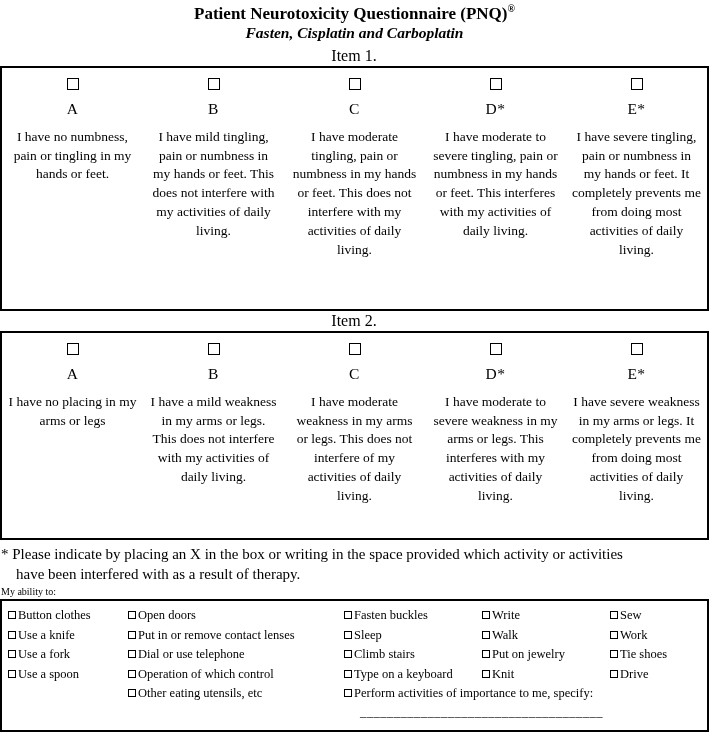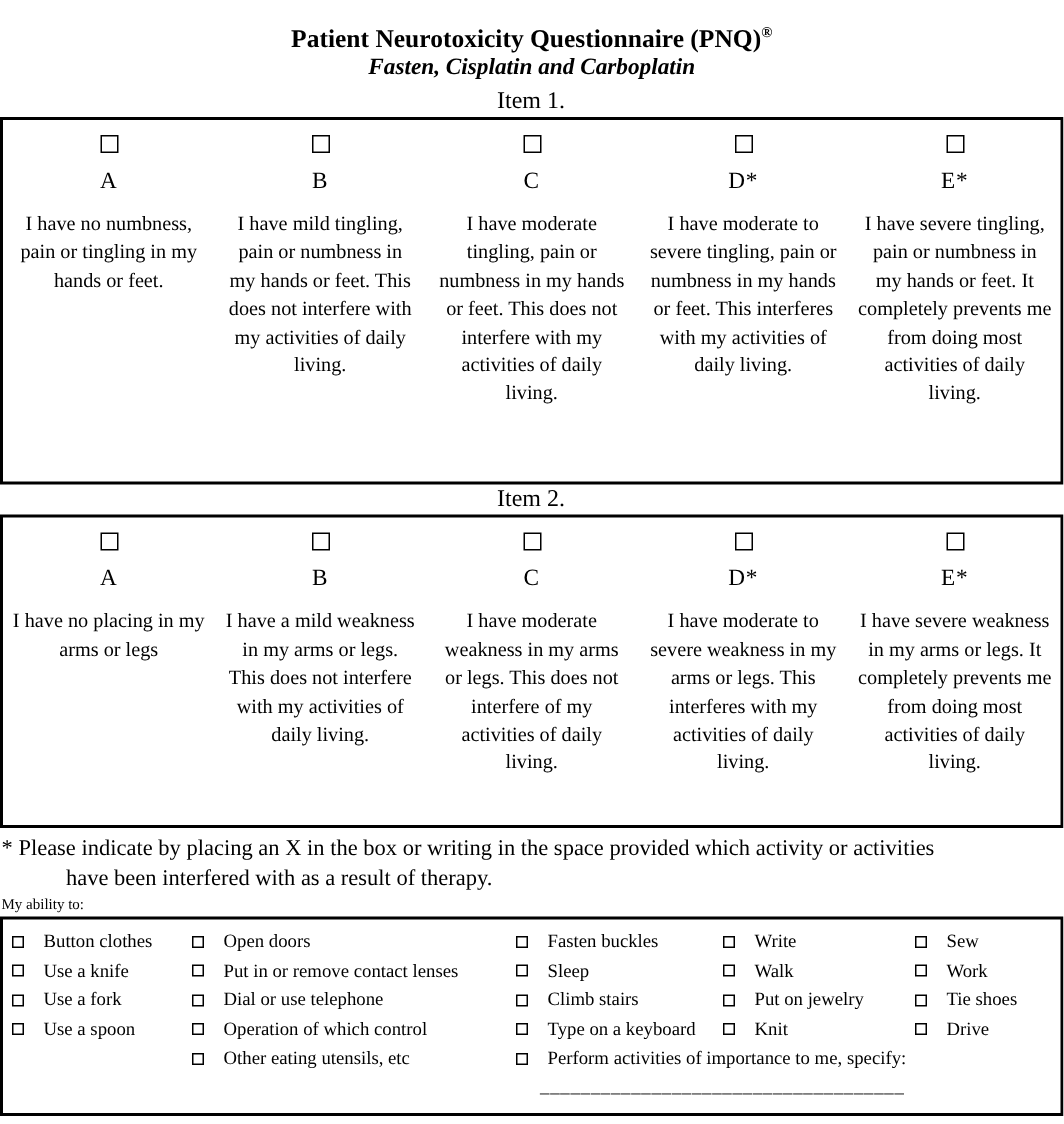--- a/index.html
+++ b/index.html
@@ -2,21 +2,21 @@
 <html><head>
 <meta charset="utf-8">
 <style>
   * { margin: 0; padding: 0; box-sizing: border-box; }
   html, body { background: #fff; }
   body {
     width: 709px;
     font-family: "Liberation Serif", serif;
     color: #000;
   }
-  .page { width: 709px; min-height: 749px; padding-top: 16px; }
+  .page { width: 709px; min-height: 749px; padding-top: 3px; }
 
   
   .doc-title { text-align: center; font-weight: bold; font-size: 17px; line-height: 1.2; }
   .doc-title sup { font-size: 10px; }
   .doc-subtitle { text-align: center; font-weight: bold; font-style: italic; font-size: 15.5px; line-height: 1.2; margin-bottom: 3px; }
 
   .item-label { font-size: 16px; padding: 1px 2px 1px 1px; text-align: center; }
 
   
   .options-box { display: flex; border: 2px solid #000; background: #fff; }
@@ -26,33 +26,33 @@
   .opt .cb-row { height: 16px; }
   .checkbox {
     display: inline-block; width: 12px; height: 12px;
     border: 1.5px solid #000; background: #fff; vertical-align: middle; cursor: pointer;
   }
   .opt .letter { font-size: 15.5px; margin-top: 9px; margin-bottom: 10px; letter-spacing: 0.5px; }
   .opt-text { line-height: 1.4; }
 
   
   .footnote { font-size: 15px; line-height: 1.35; padding: 4px 2px 0 1px; }
-  .footnote .line2 { padding-left: 15px; margin-left: 28px; }
+  .footnote .line2 { padding-left: 15px; }
   .ability-heading { font-size: 10px; padding: 2px 1px 2px 1px; }
 
   
   .ability-box { border: 2px solid #000; padding: 5px 6px 3px; font-size: 12.5px; min-height: 133px; }
   .ab-grid { display: flex; align-items: flex-start; }
   .ab-col { display: flex; flex-direction: column; }
   .ab-col.c1 { width: 120px; }
   .ab-col.c2 { width: 216px; }
   .ab-col.c3 { width: 138px; }
   .ab-col.c4 { width: 128px; }
   .ab-col.c5 { flex: 1 1 auto; }
-  .ab-item { display: flex; align-items: baseline; gap: 13px; line-height: 19.5px; white-space: nowrap; overflow: visible; }
+  .ab-item { display: flex; align-items: baseline; gap: 2px; line-height: 19.5px; white-space: nowrap; overflow: visible; }
   .checkbox.small { width: 8px; height: 8px; border: 1px solid #000; flex: 0 0 auto; align-self: center; margin-top: -1px; }
   .specify-line { margin-left: 352px; font-size: 12.5px; line-height: 16px; letter-spacing: 0.5px; }
 </style>
 </head>
 <body>
 
 <div class="page">
 
   <div class="doc-header">
     <div class="doc-title"><span>Patient Neurotoxicity Questionnaire (PNQ)</span><sup>®</sup></div>

